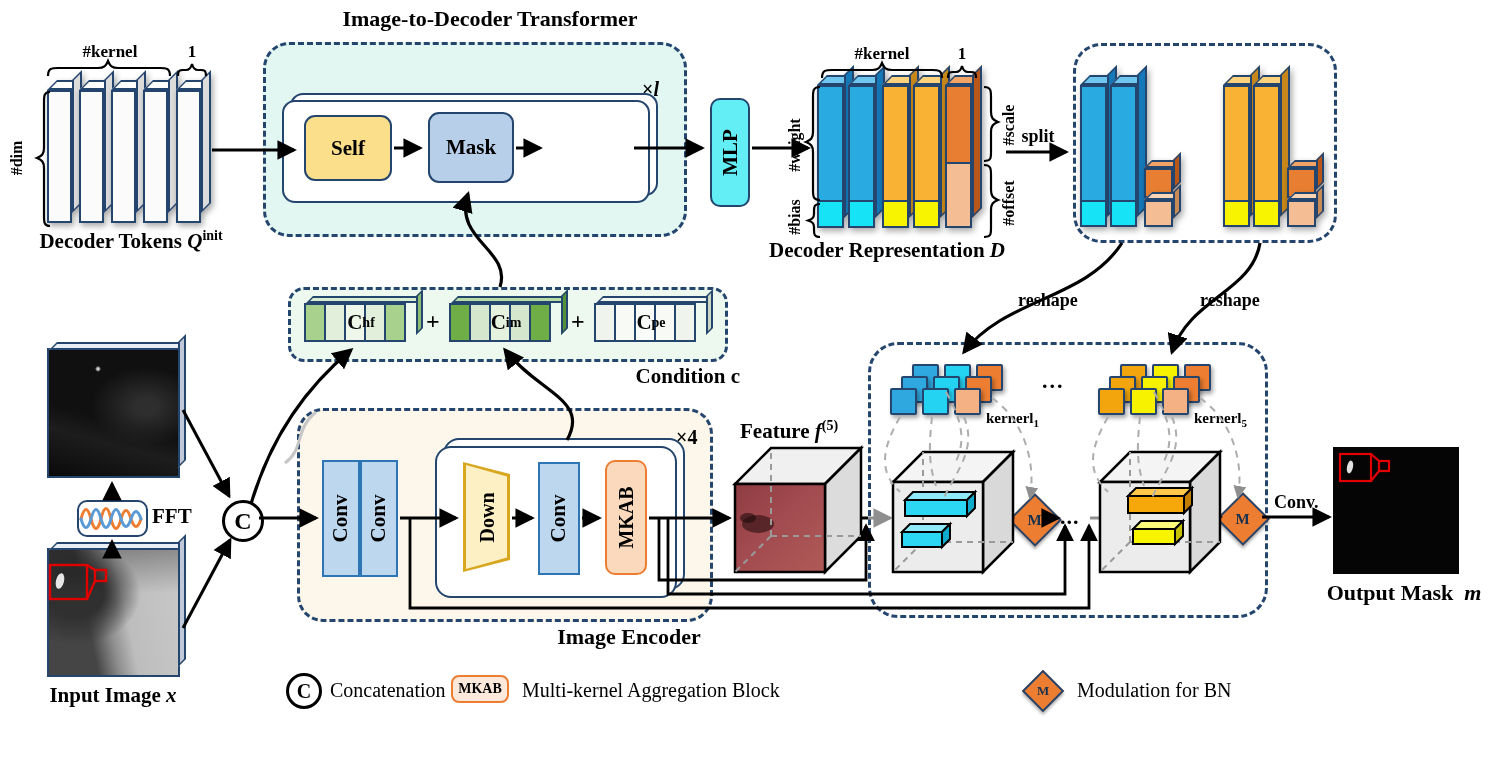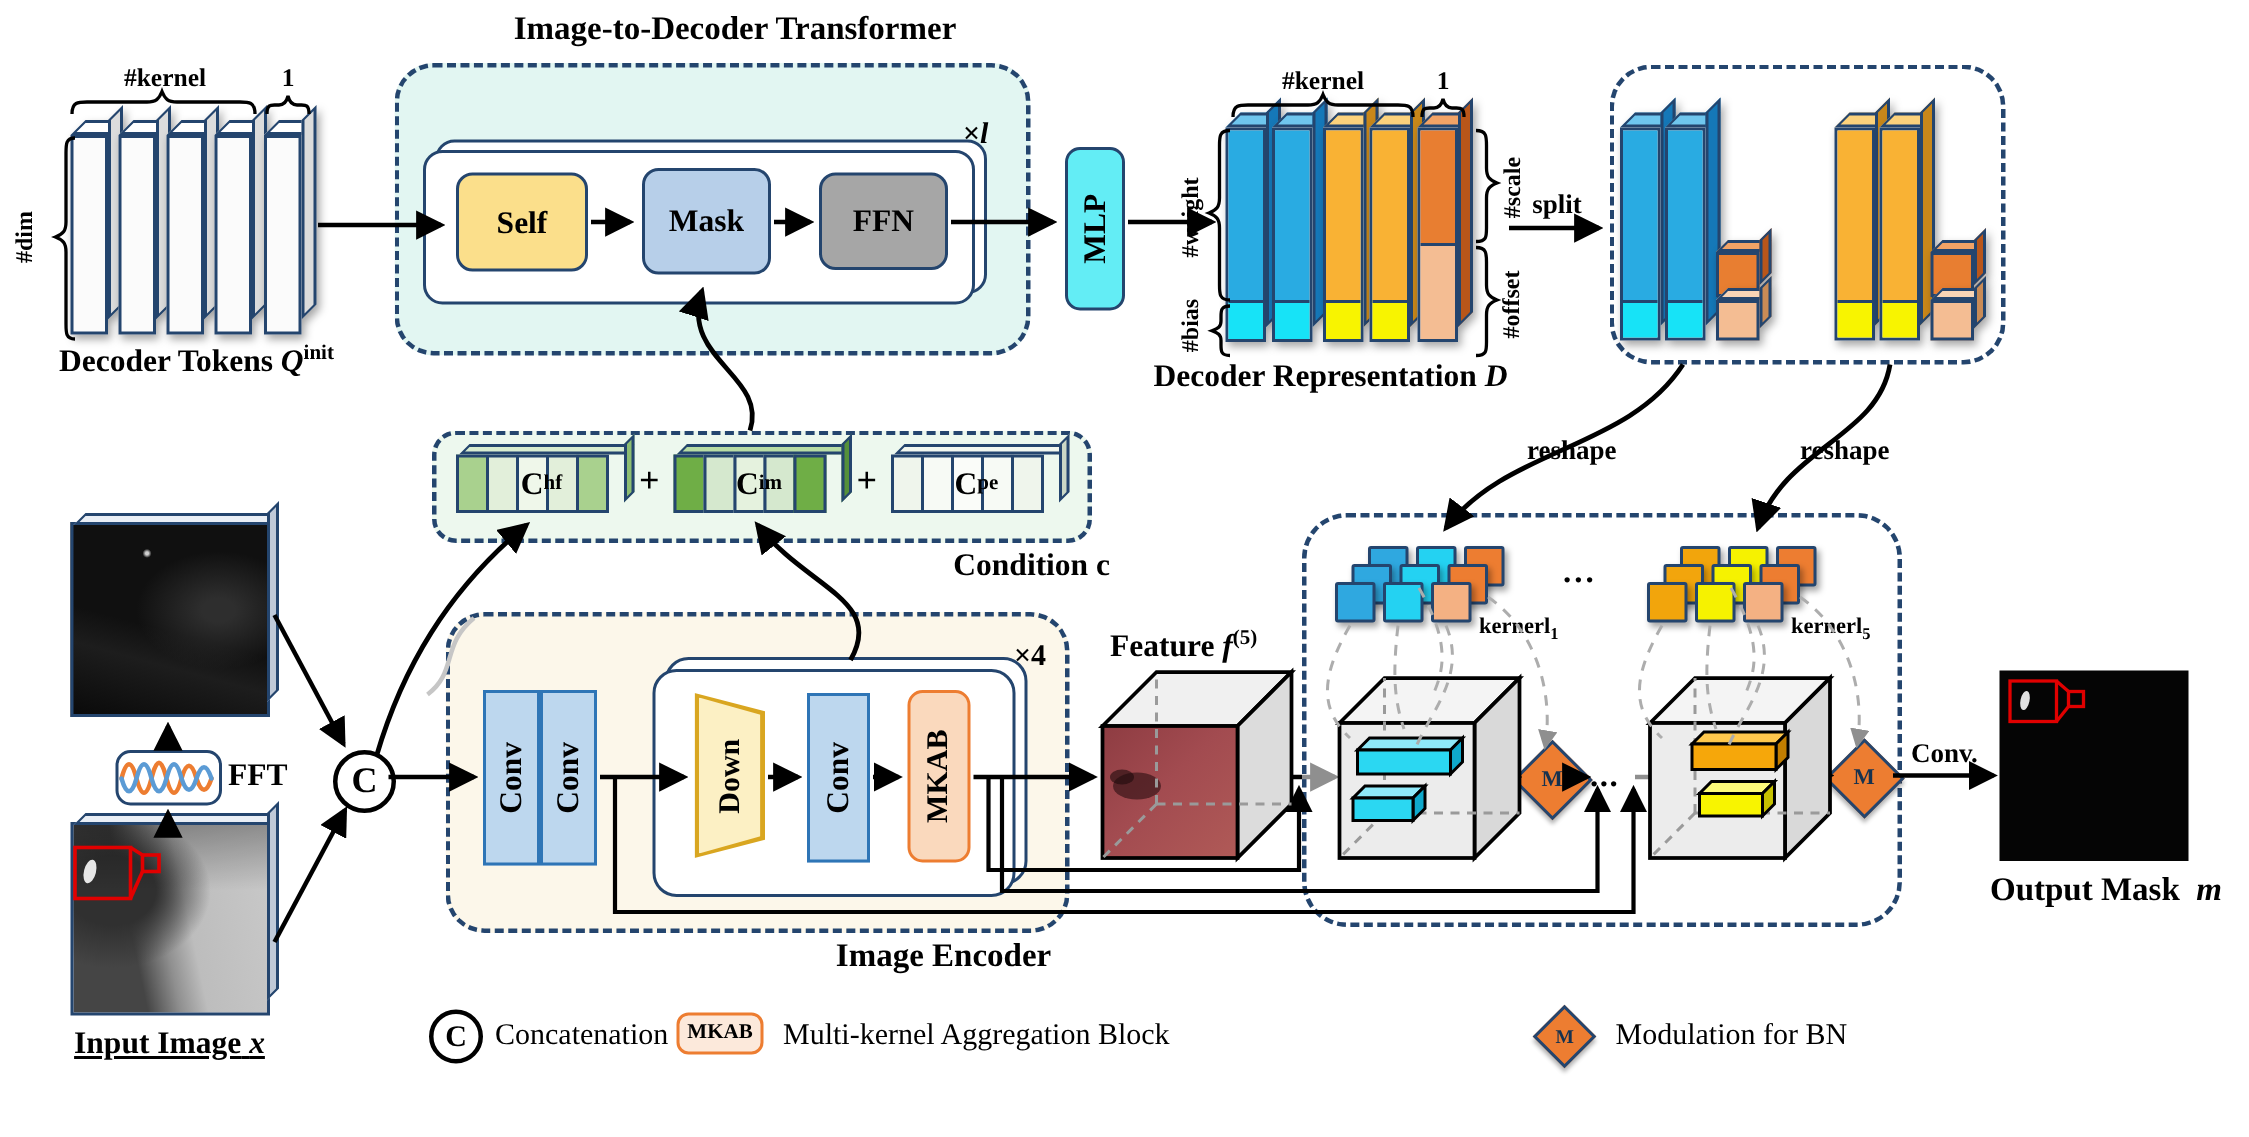--- a/index.html
+++ b/index.html
@@ -56,21 +56,20 @@
   <div class="dashbox" style="left:868px;top:342px;width:400px;height:276px;border-radius:30px;"></div>
 
   <div class="lbl ctr" style="left:280px;top:6px;width:420px;font-size:22px;">Image-to-Decoder Transformer</div>
   <div class="lbl" style="left:292px;top:66px;font-size:18px;color:#16324F;">TransLayer</div>
   <div class="solid" style="left:290px;top:93px;width:368px;height:103px;border-radius:13px;"></div>
   <div class="solid" style="left:282px;top:100px;width:368px;height:103px;border-radius:13px;"></div>
   <div class="lbl" style="left:642px;top:78px;font-size:20px;z-index:4;"><span>×</span><i>l</i></div>
 
   <div class="solid lbl ctr" style="left:304px;top:115px;width:88px;height:66px;border-radius:11px;background:#FBDF8B;font-size:21px;line-height:62px;z-index:3;">Self</div>
   <div class="solid lbl ctr" style="left:428px;top:112px;width:86px;height:71px;border-radius:11px;background:#B7CFE9;font-size:21px;line-height:67px;z-index:3;">Mask</div>
-  <div class="solid lbl ctr" style="left:546px;top:115px;width:86px;height:65px;border-radius:11px;background:#A6A6A6;font-size:21px;line-height:61px;z-index:3;">FFN</div>
 
   <div class="vwrap solid" style="left:710px;top:98px;width:40px;height:109px;border-radius:10px;background:#63EDF5;z-index:3;">
       <span style="font-size:21px;">MLP</span>
     </div>
 
   <div class="lbl ctr" style="left:48px;top:42px;width:124px;font-size:17px;">#kernel</div>
   <div class="lbl ctr" style="left:176px;top:42px;width:32px;font-size:17px;">1</div>
   <div class="vwrap" style="left:2px;top:128px;width:30px;height:60px;">
       <span style="font-size:16px;">#dim</span>
     </div>
@@ -272,21 +271,21 @@
   <div class="solid" style="left:77px;top:500px;width:71px;height:37px;border-radius:10px;z-index:3;"></div>
   <div class="lbl" style="left:152px;top:504px;font-size:21px;">FFT</div>
 
   <div class="photo" style="left:47px;top:548px;width:133px;height:129px;background:
       linear-gradient(180deg, rgba(0,0,0,.30), transparent 35%),
       radial-gradient(ellipse at 20% 35%, #303030 20%, transparent 45%),
       linear-gradient(78deg, #454545 32%, #8f8f8f 46%, #bdbdbd 58%, #c9c9c9 100%);">
     <div class="p-top"></div>
       <div class="p-side"></div>
   </div>
-  <div class="lbl ctr" style="left:30px;top:683px;width:166px;font-size:21px;text-decoration:underline;"><span>Input Image</span> <i>x</i></div>
+  <div class="lbl ctr" style="left:30px;top:683px;width:166px;font-size:21px;"><span>Input Image</span> <i>x</i></div>
 
   <div class="ccirc" style="left:222px;top:500px;width:36px;height:36px;border:3.5px solid #000;font-size:24px;">C</div>
 
   <div class="lbl" style="left:436px;top:416px;font-size:18px;">ConvBlock</div>
   <div class="solid" style="left:443px;top:438px;width:242px;height:152px;border-radius:16px;"></div>
   <div class="solid" style="left:435px;top:446px;width:242px;height:152px;border-radius:16px;"></div>
   <div class="lbl" style="left:676px;top:426px;font-size:20px;z-index:4;"><span>×</span><span>4</span></div>
 
   <div class="vwrap" style="left:322px;top:460px;width:38px;height:117px;background:#BDD7EE;border:2px solid #2E75B6;">
       <span style="font-size:21px;">Conv</span>

